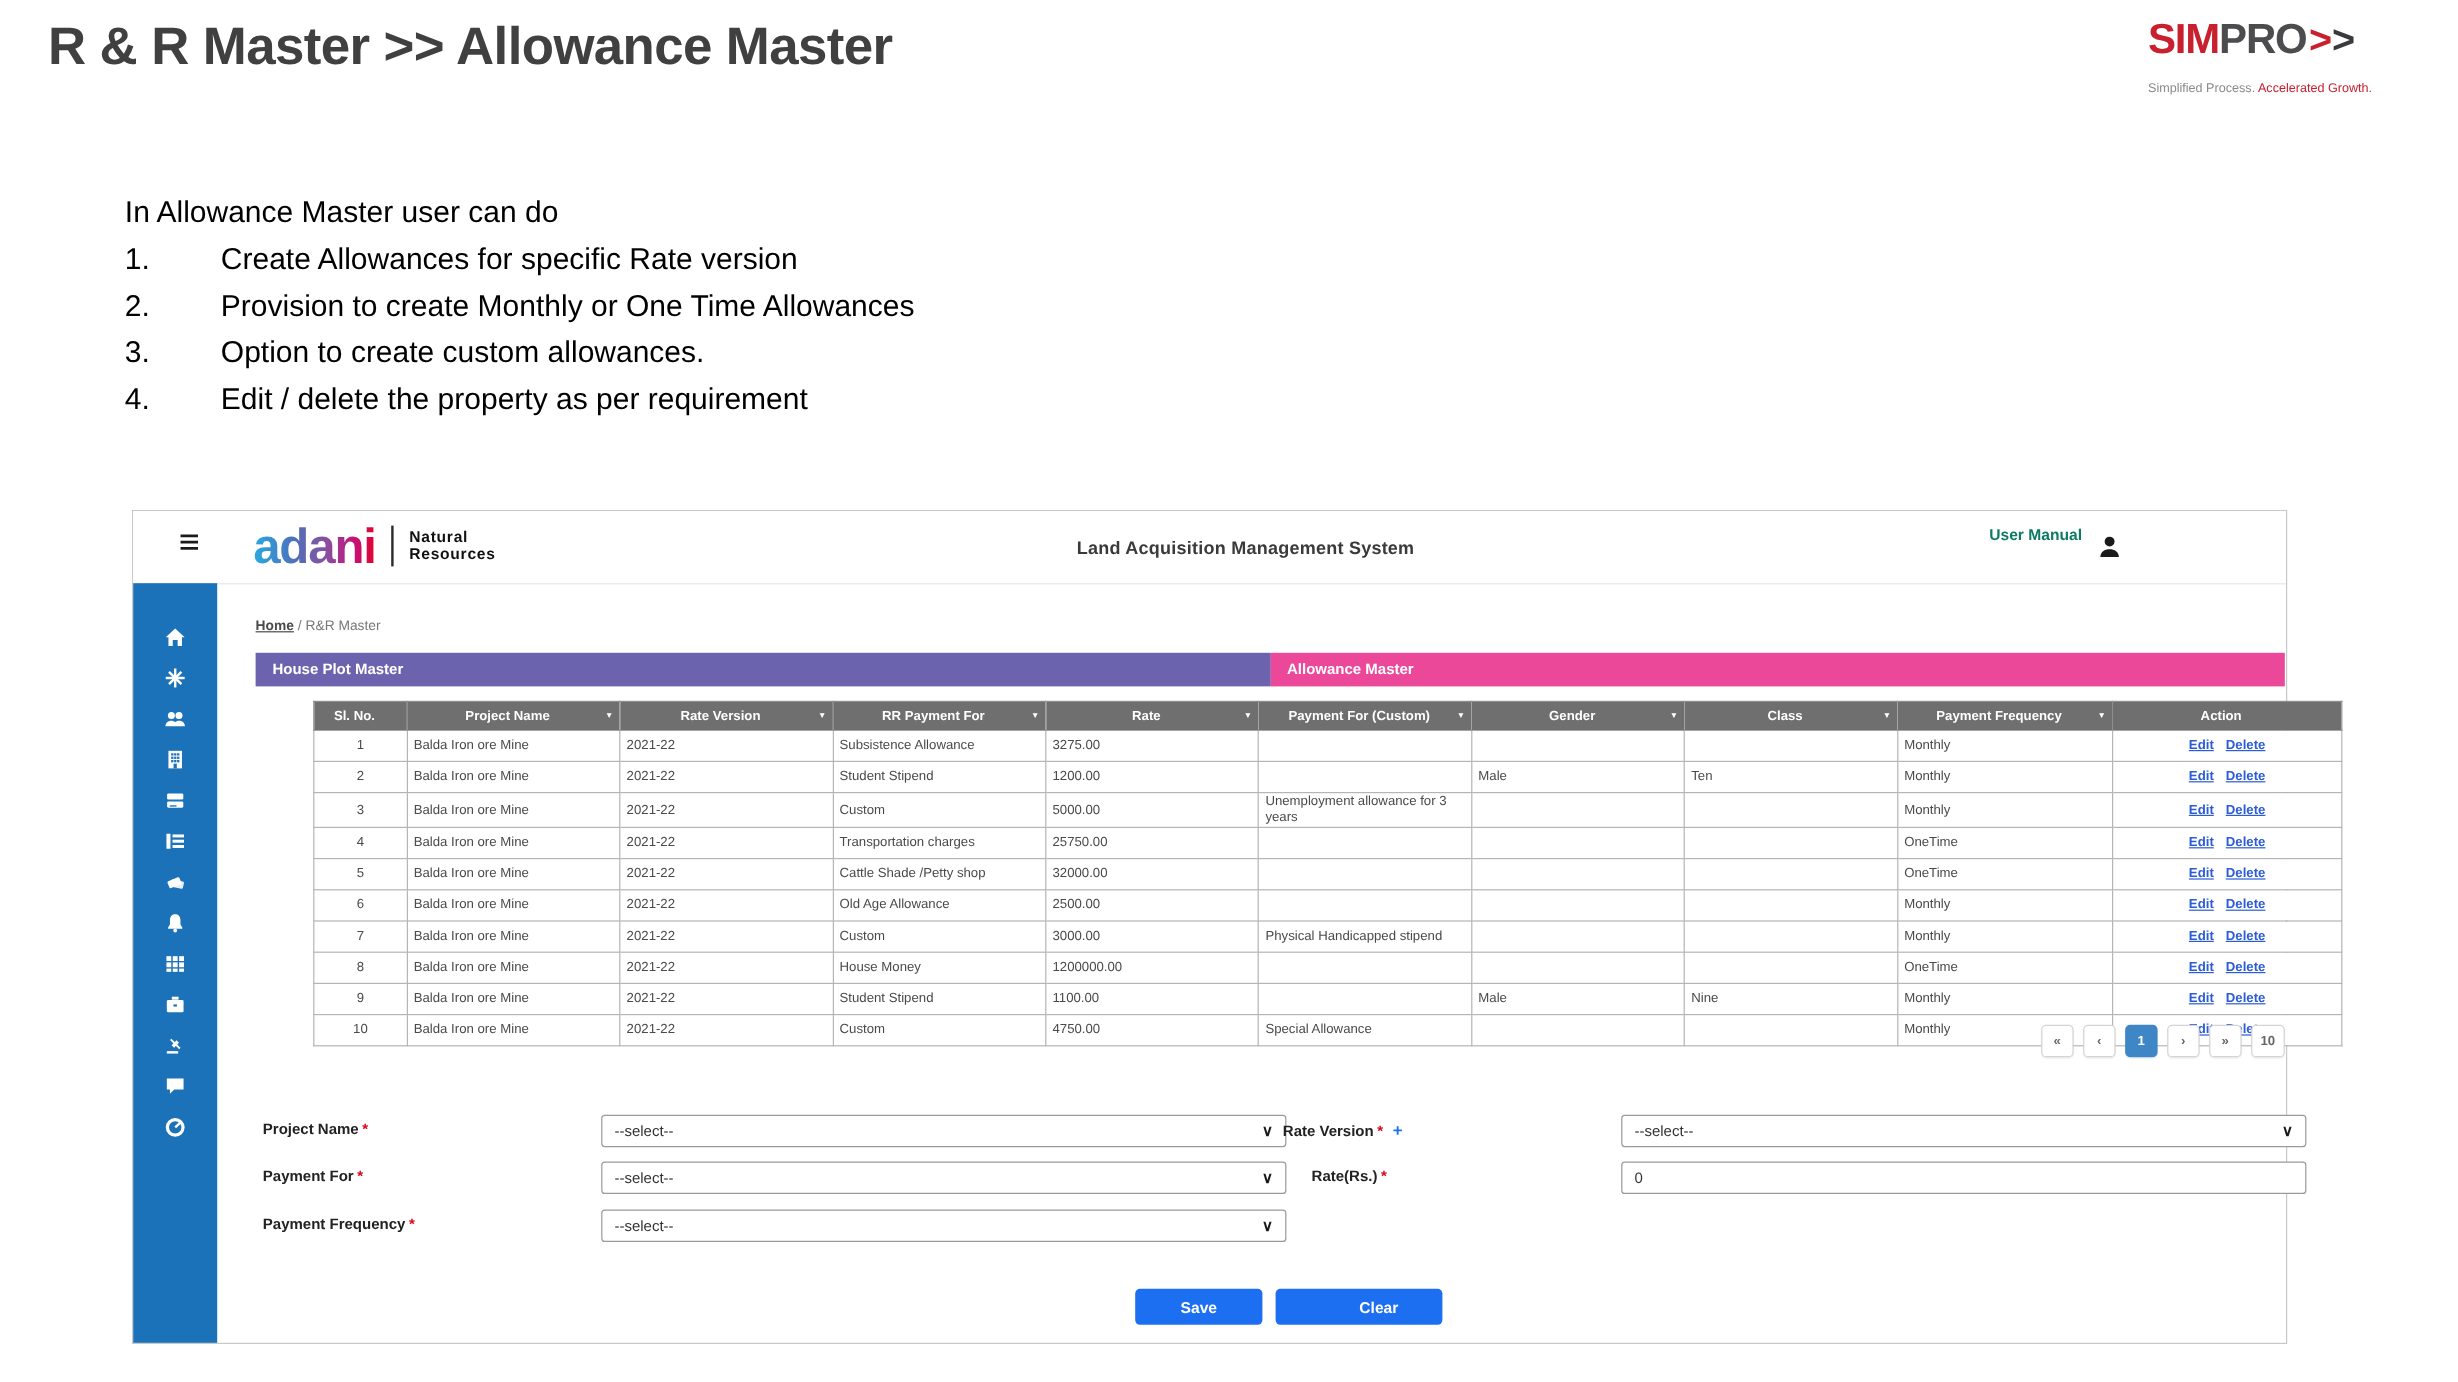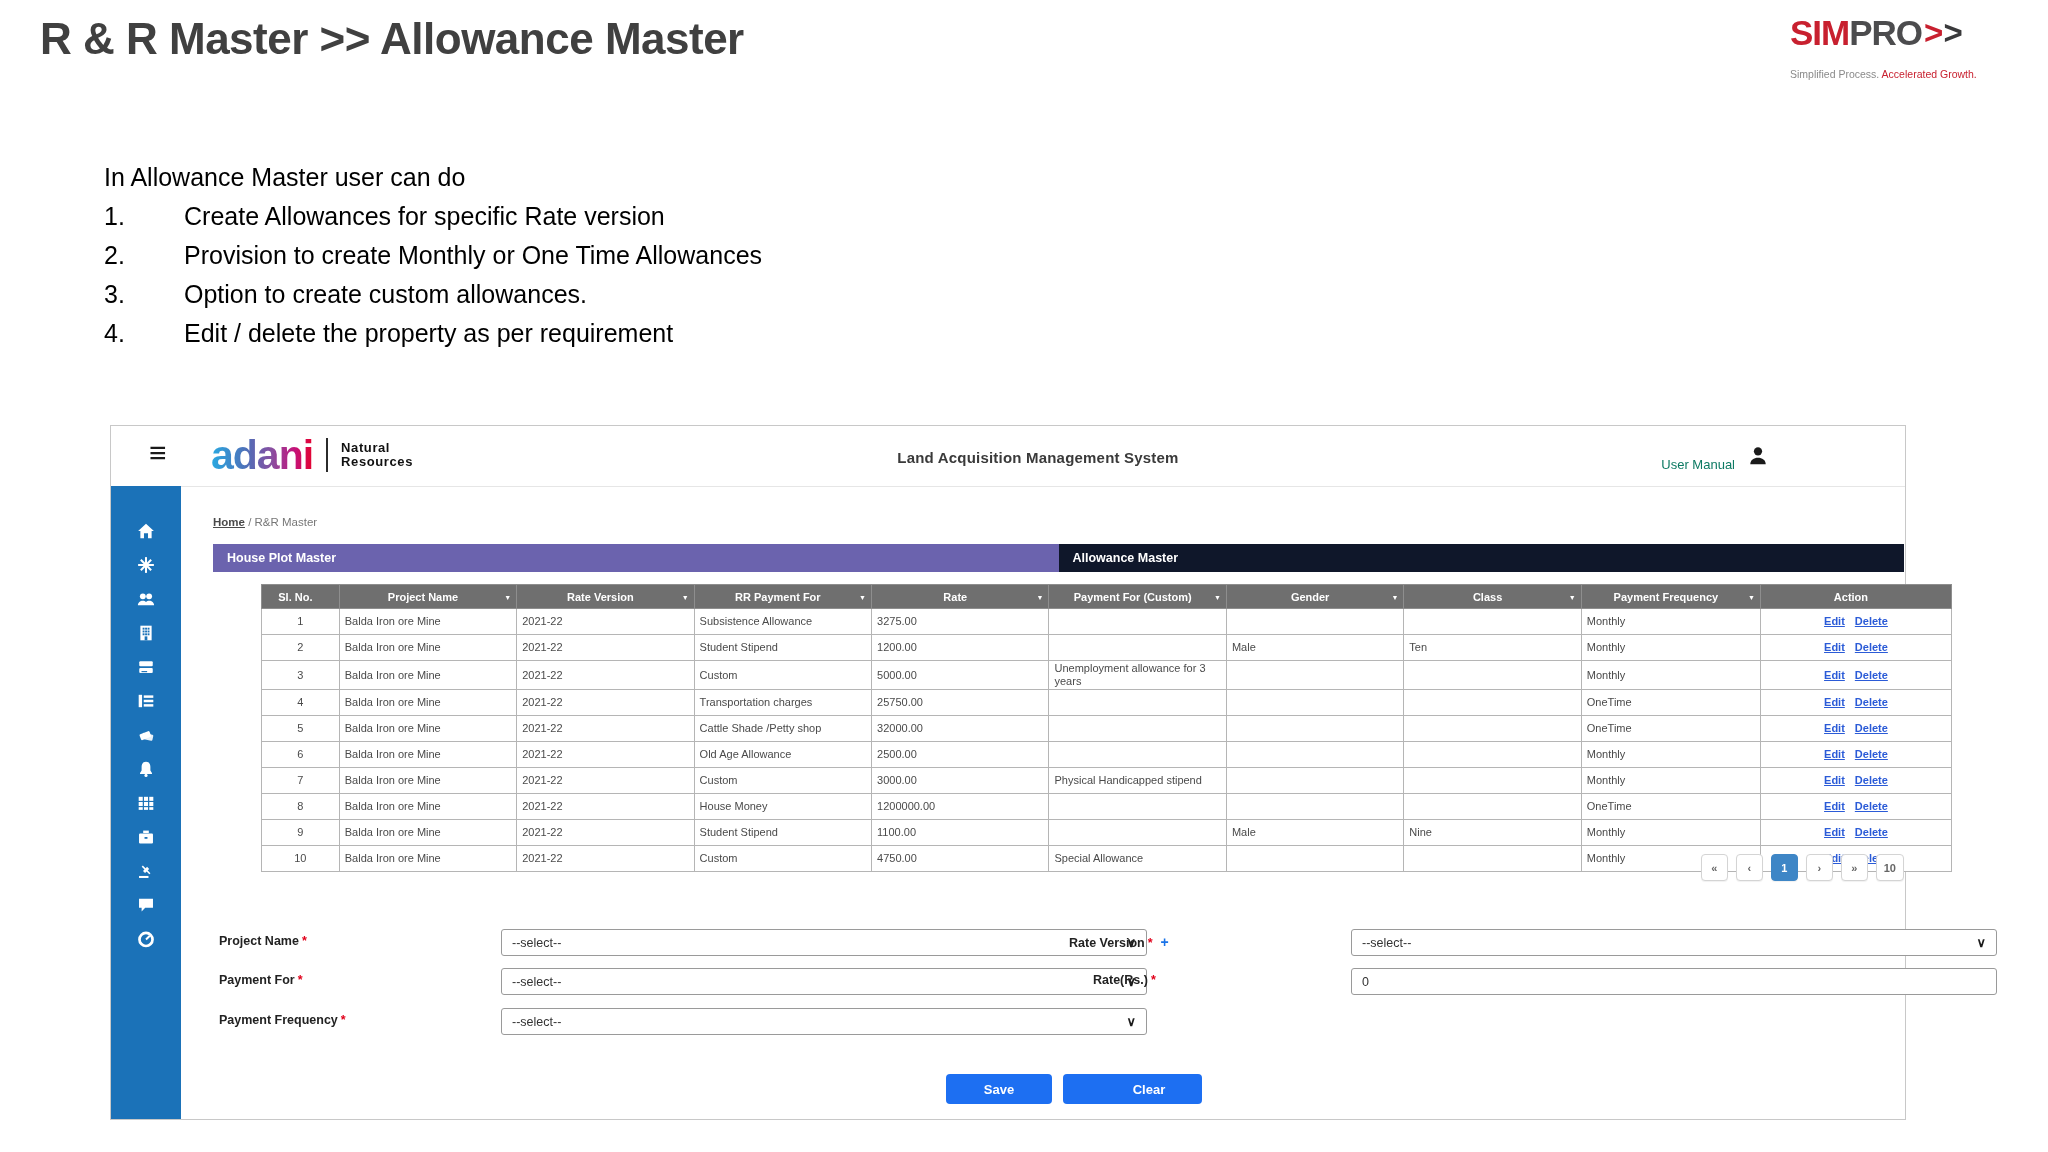--- a/index.html
+++ b/index.html
@@ -28,36 +28,36 @@
               border-bottom:1px solid #e6e6e6;}
   .hamburger{position:absolute;left:38px;top:10px;font-size:30px;color:#1a1a1a;font-weight:bold;}
   .brand{position:absolute;left:100px;top:7px;display:flex;align-items:center;}
   .adani{font-size:41px;font-weight:bold;letter-spacing:-1px;line-height:44px;
          background:linear-gradient(90deg,#29a9e1 0%,#4f6fb8 35%,#8a4ea0 60%,#c4127a 82%,#e4032e 100%);
          -webkit-background-clip:text;background-clip:text;color:transparent;}
   .brand-divider{width:2px;height:34px;background:#2b2b2b;margin:0 13px;}
   .brand-sub{font-size:13px;font-weight:bold;color:#111;line-height:14px;letter-spacing:0.6px;}
   .app-title{position:absolute;left:60px;right:0;top:23px;text-align:center;font-size:15px;
              font-weight:bold;color:#3a3a3a;letter-spacing:0.2px;}
-  .user-manual{position:absolute;right:170px;top:31px;font-size:13px;font-weight:normal;color:#0d7a63;}
+  .user-manual{position:absolute;right:170px;top:12px;font-size:13px;font-weight:bold;color:#0d7a63;}
   .person-icon{position:absolute;right:136px;top:19px;width:22px;height:22px;}
 
   .sidebar{position:absolute;left:0;top:60px;bottom:0;width:70px;background:#1b72b8;
            display:flex;flex-direction:column;align-items:center;padding-top:36px;gap:16px;box-sizing:border-box;}
   .side-icon{width:18px;height:18px;flex:0 0 auto;}
   .side-icon svg{width:18px;height:18px;display:block;}
 
   .breadcrumb{position:absolute;left:102px;top:90px;font-size:11.5px;color:#777;}
   .bc-home{font-weight:bold;text-decoration:underline;color:#4a4a4a;}
 
   .tabs{position:absolute;left:102px;top:118px;width:1691px;height:28px;display:flex;}
   .tab{flex:1;color:#fff;font-size:12.5px;font-weight:bold;display:flex;align-items:center;
        padding-left:14px;box-sizing:border-box;}
   .tab-house{background:#6b63ae;}
-  .tab-allowance{background:#0f172a;}
+  .tab-allowance{background:#ec4899;}
 
   .table-wrap{position:absolute;left:102px;top:158px;width:1691px;}
   table{width:100%;border-collapse:collapse;table-layout:fixed;font-size:11px;color:#4a4a4a;margin-left:48px;}
   thead th{background:#6f6f6f;color:#fff;font-weight:bold;height:23px;border:1px solid #8e8e8e;
            position:relative;text-align:center;padding:0 14px 0 4px;overflow:hidden;white-space:nowrap;}
   .filter-icon{position:absolute;right:5px;top:50%;transform:translateY(-50%);font-size:7px;color:#fff;}
   tbody td{border:1px solid #b5b5b5;height:23px;padding:1px 5px;background:#fff;
            vertical-align:middle;overflow:hidden;line-height:13px;}
   tbody td.center{text-align:center;}
   tbody td.action-cell{text-align:center;white-space:nowrap;}
@@ -66,21 +66,21 @@
   .pagination{position:absolute;left:102px;top:428px;width:1691px;display:flex;
               justify-content:flex-end;gap:8px;}
   .page-btn{min-width:27px;height:27px;border:1px solid #d4d4d4;border-radius:4px;background:#fff;
             color:#666;font-size:11px;font-weight:bold;display:flex;align-items:center;
             justify-content:center;padding:0 7px;box-sizing:border-box;box-shadow:0 1px 1px rgba(0,0,0,.06);}
   .page-btn.active{background:#3e86c6;border-color:#3e86c6;color:#fff;}
 
   .form-label{position:absolute;font-size:12.5px;font-weight:bold;color:#222;}
   .req{color:#e1001a;margin-left:3px;}
   .plus{color:#1a73e8;font-weight:bold;margin-left:8px;font-size:14px;}
-  .select,.text-input{position:absolute;height:27px;width:646px;border:1px solid #9a9a9a;
+  .select,.text-input{position:absolute;height:27px;width:571px;border:1px solid #9a9a9a;
             border-radius:3px;background:#fff;font-size:12.5px;color:#333;display:flex;
             align-items:center;padding:0 10px;box-sizing:border-box;justify-content:space-between;}
   .chevron{font-weight:bold;font-size:13px;color:#1a1a1a;}
 
   .btn{position:absolute;width:106px;height:30px;background:#1d6ff2;color:#fff;font-weight:bold;
        font-size:13px;border-radius:4px;display:flex;align-items:center;justify-content:center;cursor:pointer;}
 </style>
 </head>
 <body>
 

